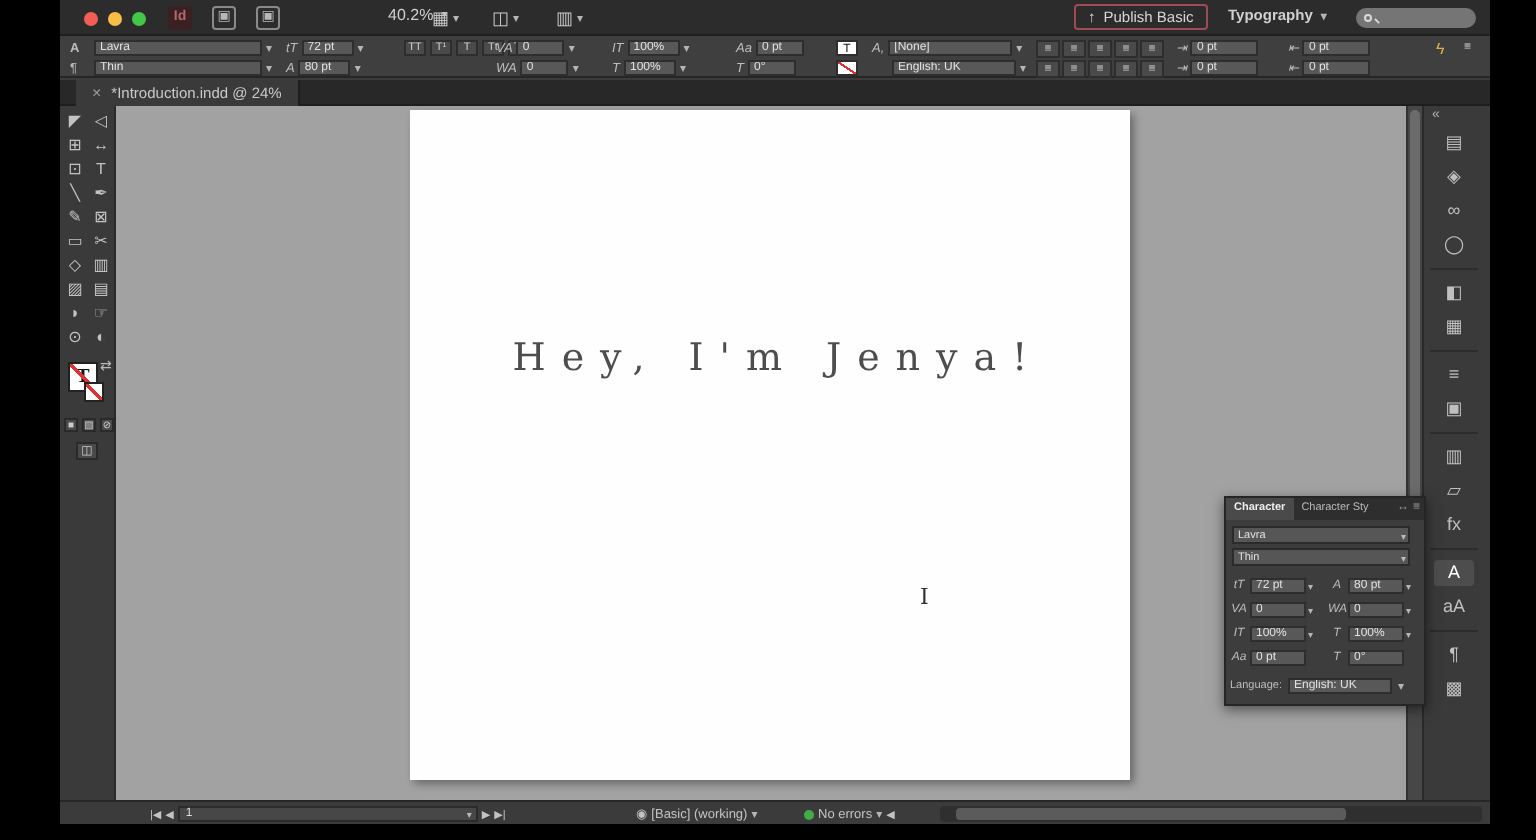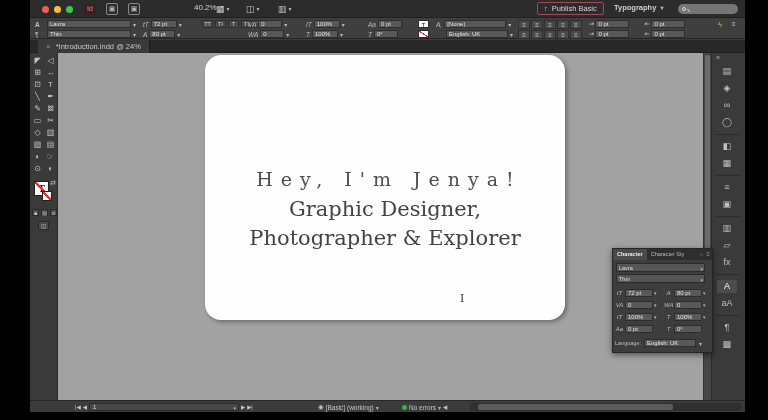--- a/index.html
+++ b/index.html
@@ -73,22 +73,22 @@
   #stroke-swatch .slash { position:absolute; inset:0; background:linear-gradient(to top right,
     transparent 42%, #d33 42%, #d33 58%, transparent 58%); }
   #swap-colors { position:absolute; left:20px; top:126px; color:#bbb; font-size:7px; }
   #apply-row { position:absolute; left:2px; top:156px; display:flex; gap:2px; }
   .tiny-btn { width:7px; height:7px; border:1px solid #2a2a2a; background:#4a4a4a; color:#ccc;
     font-size:5px; text-align:center; line-height:6px; position:relative; }
   #view-mode-btn { position:absolute; left:8px; top:168px; width:11px; height:9px; background:#4a4a4a;
     border:1px solid #2a2a2a; color:#ccc; font-size:6px; text-align:center; line-height:8px; }
 
   #canvas { position:absolute; left:28px; top:0; width:645px; height:347px; background:#a2a2a2; overflow:hidden; }
-  #page { position:absolute; left:147px; top:2px; width:360px; height:265px; background:#fefefe;
-    box-shadow:2px 2px 4px rgba(0,0,0,.35);border-radius:16px; }
+  #page { position:absolute; left:147px; top:2px; width:360px; height:335px; background:#fefefe;
+    box-shadow:2px 2px 4px rgba(0,0,0,.35); }
   #doc-heading { position:absolute; top:113px; left:0; width:100%; text-align:center;
     font-family:"DejaVu Serif", serif; font-size:19px; letter-spacing:0.42em; color:#4d4d4d; text-indent:0.42em; }
   .doc-sub { position:absolute; left:0; width:100%; text-align:center;
     font-family:"DejaVu Serif", serif; font-size:21px; color:#434343; }
   #doc-sub1 { top:142px; } #doc-sub2 { top:171px; }
   #text-cursor { position:absolute; left:255px; top:237px; font-family:"DejaVu Serif", serif;
     font-size:11px; color:#333; }
 
   #vscroll { position:absolute; left:673px; top:0; width:8px; height:347px; background:#474747;
     border-left:1px solid #333; }
@@ -364,22 +364,20 @@
         <span class="tiny-btn">■</span>
         <span class="tiny-btn">▨</span>
         <span class="tiny-btn">⊘</span>
       </div>
       <span id="view-mode-btn">◫</span>
     </div>
 
     <div id="canvas">
       <div id="page">
         <div id="doc-heading">Hey, I'm Jenya!</div>
-        <div class="doc-sub" id="doc-sub1">Graphic Designer,</div>
-        <div class="doc-sub" id="doc-sub2">Photographer &amp; Explorer</div>
         <span id="text-cursor">I</span>
       </div>
     </div>
 
     <div id="vscroll">
           <span class="thumb"></span>
         </div>
 
     <div id="dock">
       <span id="dock-collapse">«</span>

